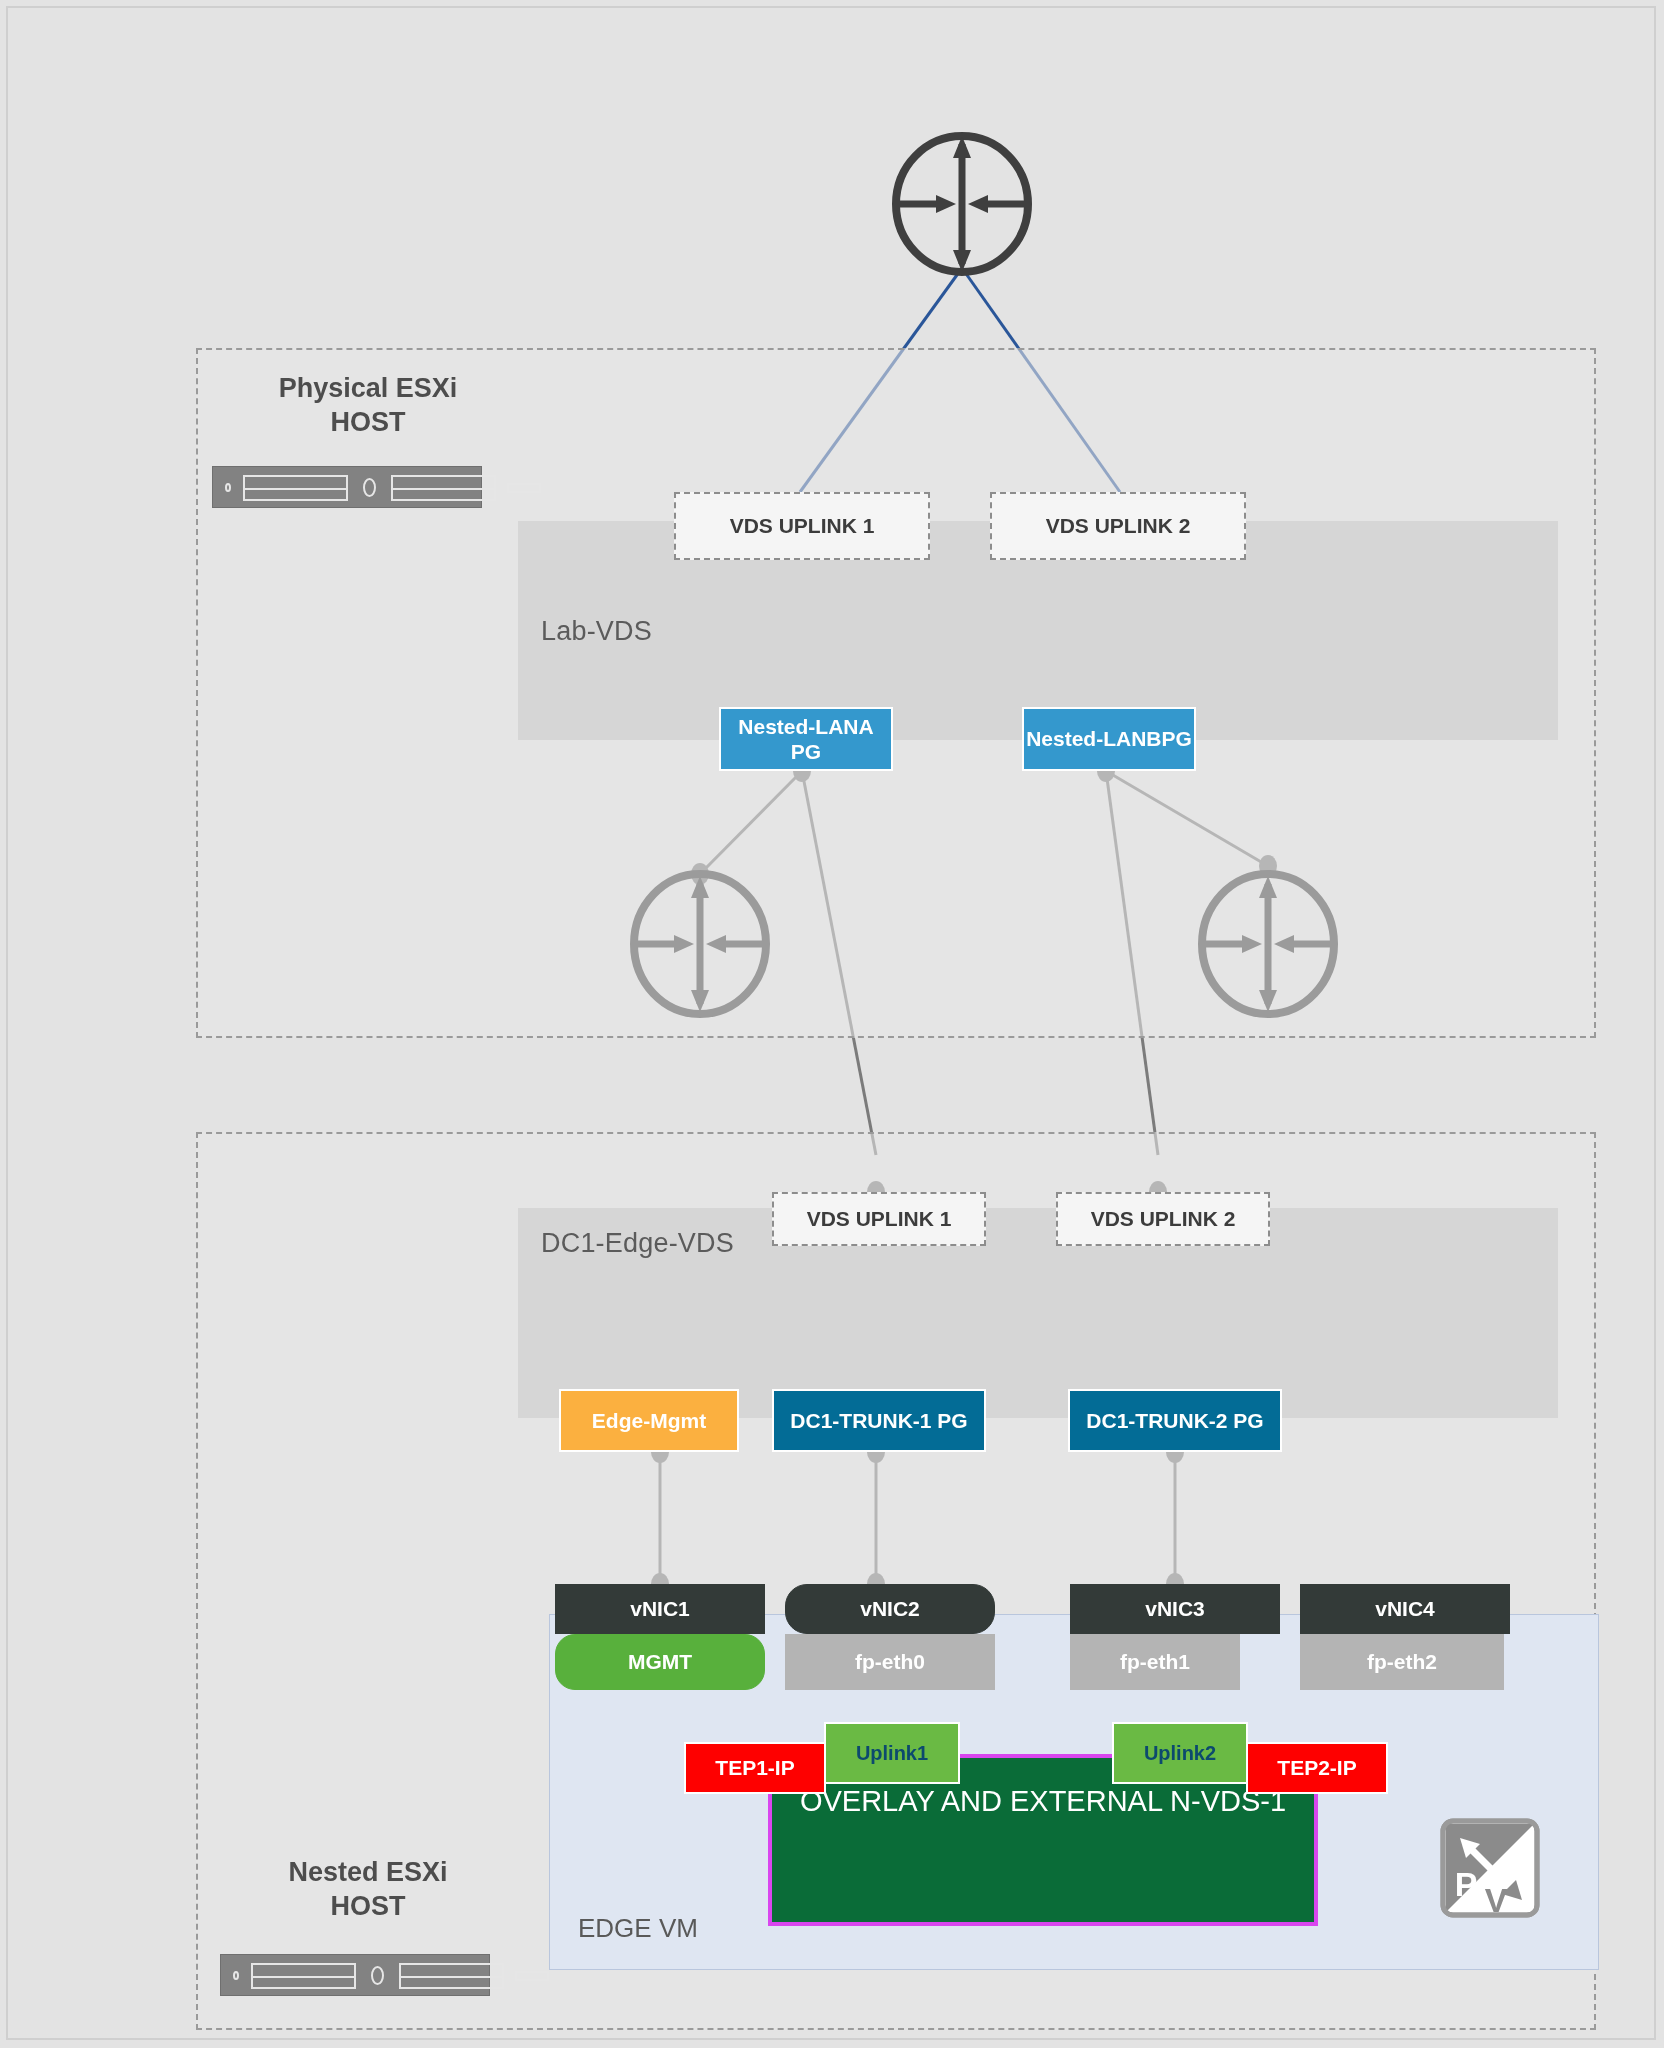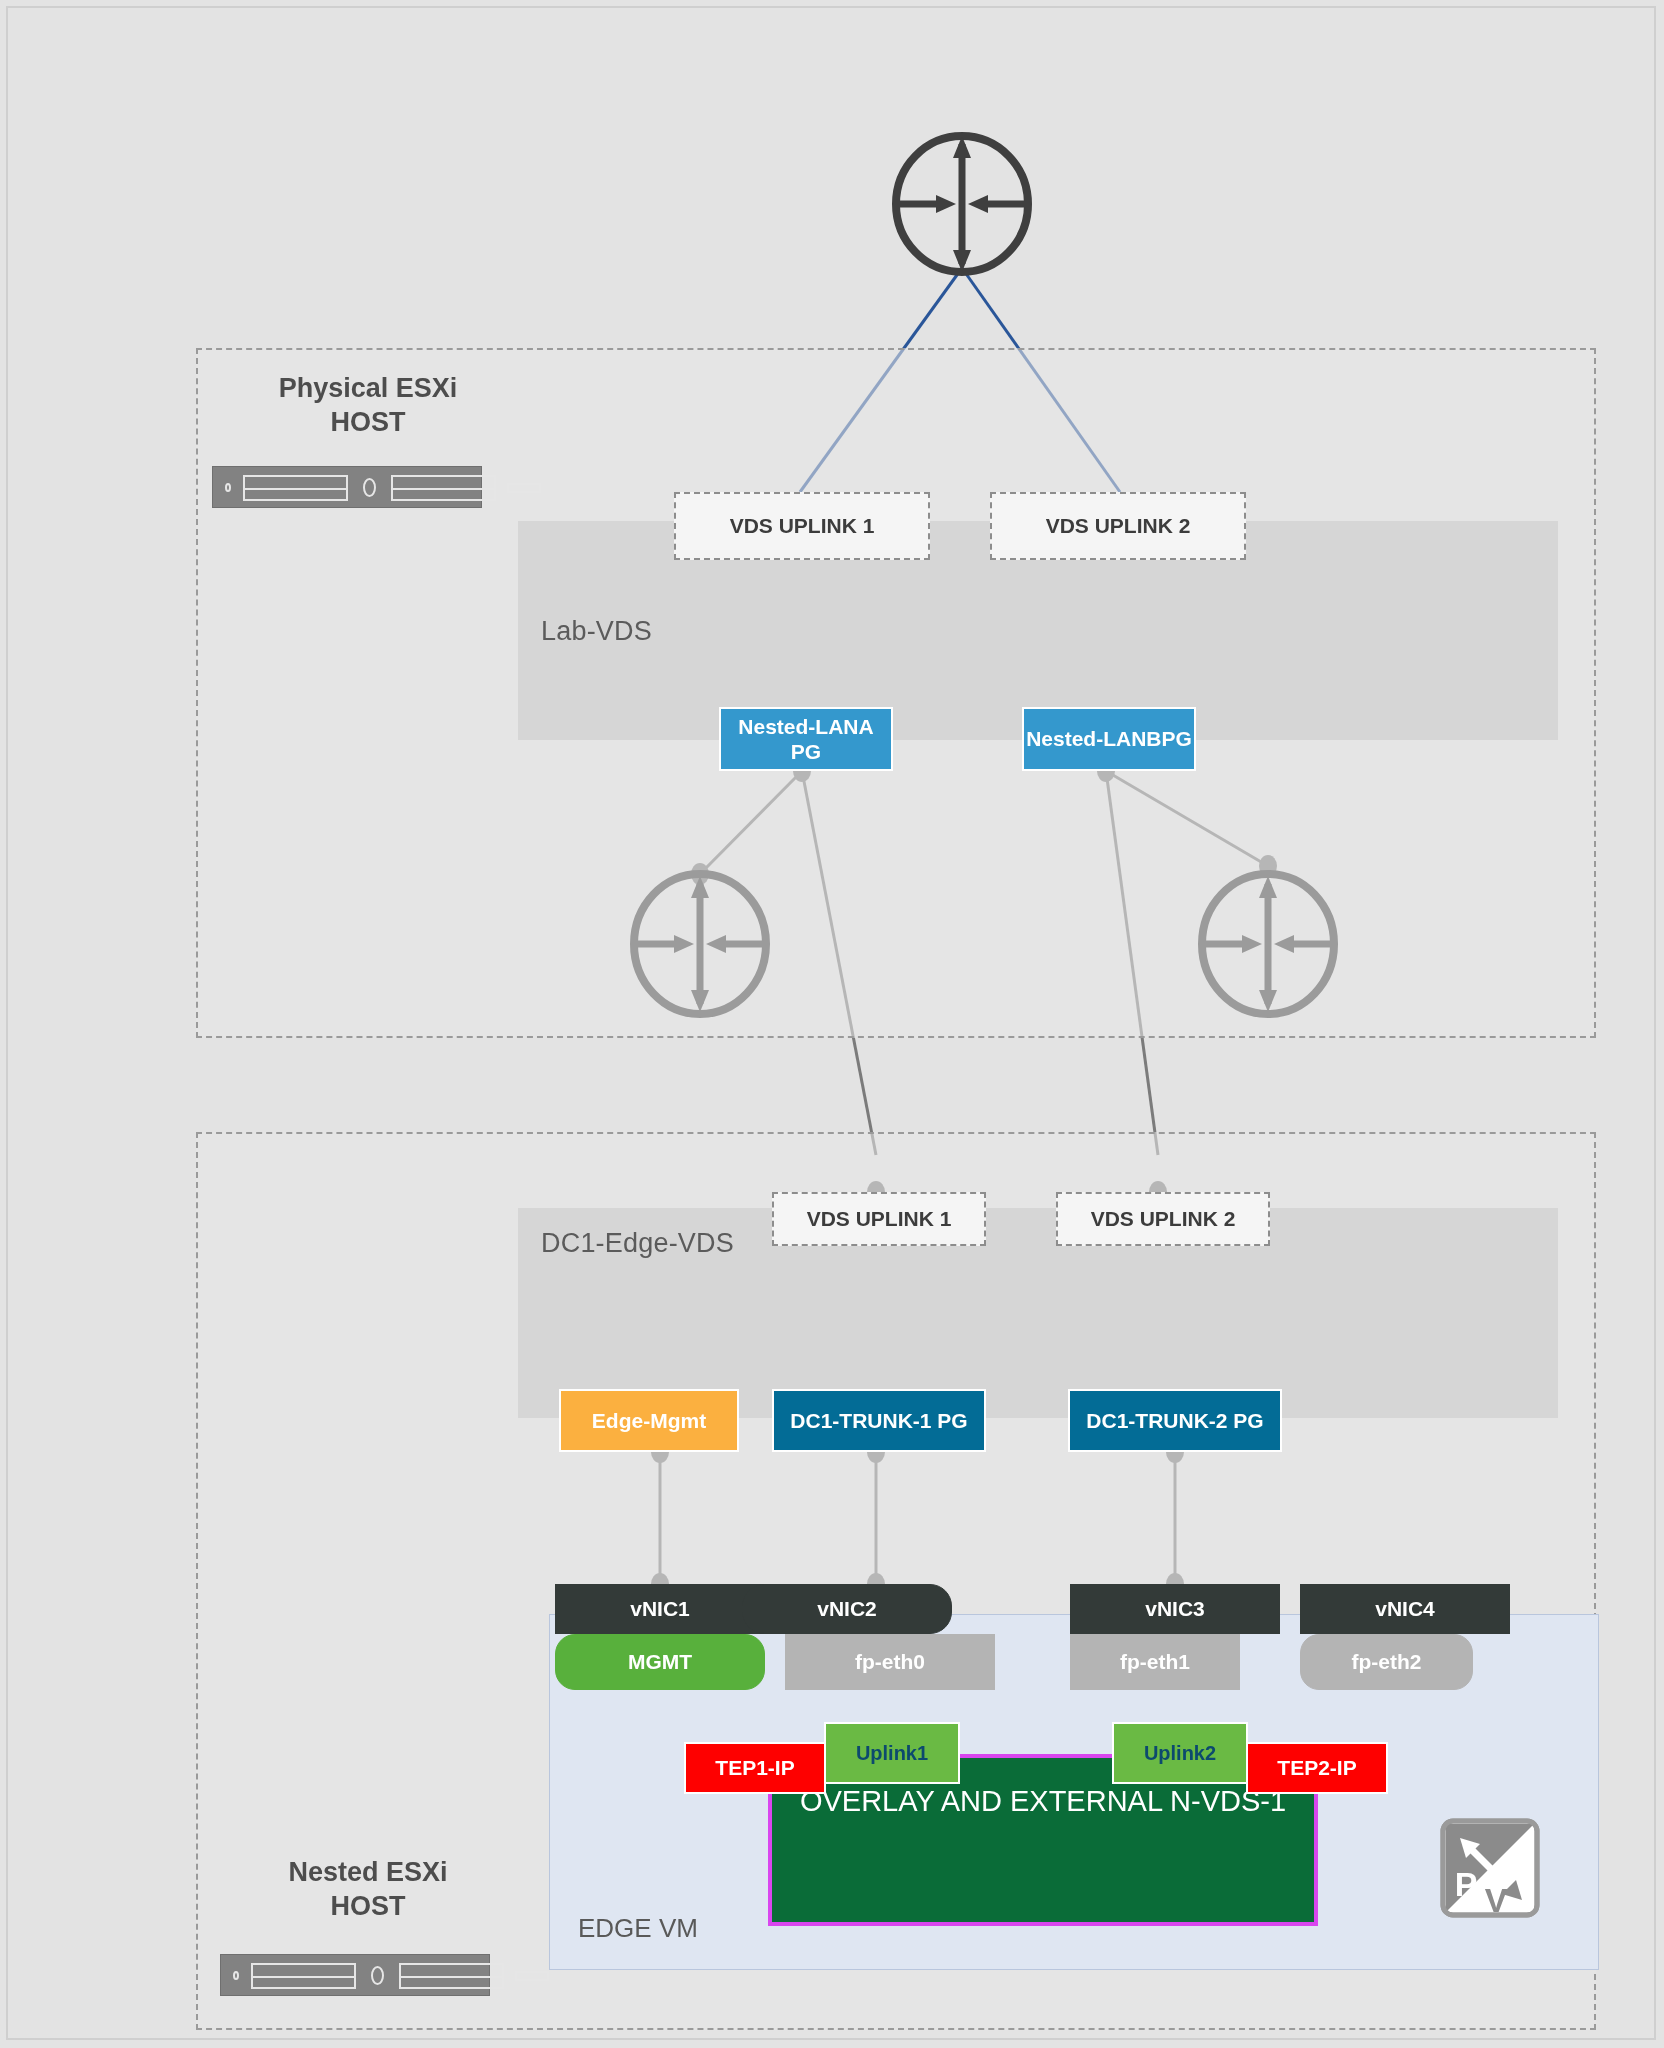--- a/index.html
+++ b/index.html
@@ -393,28 +393,28 @@
   <div class="node pg-orange" style="left:559px; top:1389px; width:180px; height:63px;">Edge-Mgmt</div>
   <div class="node pg-teal" style="left:772px; top:1389px; width:214px; height:63px;">DC1-TRUNK-1 PG</div>
   <div class="node pg-teal" style="left:1068px; top:1389px; width:214px; height:63px;">DC1-TRUNK-2 PG</div>
 
   <div id="edge-vm"></div>
   <div id="edge-vm-label">EDGE VM</div>
 
   <div class="node vnic-top" style="left:555px; top:1584px; width:210px; height:50px;">vNIC1</div>
   <div class="node vnic-bot mgmt" style="left:555px; top:1634px; width:210px; height:56px;border-radius:20px;">MGMT</div>
 
-  <div class="node vnic-top" style="left:742px; top:1584px; width:210px; height:50px;border-radius:22px;">vNIC2</div>
+  <div class="node vnic-top" style="left:785px; top:1584px; width:210px; height:50px;border-radius:22px;">vNIC2</div>
   <div class="node vnic-bot" style="left:785px; top:1634px; width:210px; height:56px;">fp-eth0</div>
 
   <div class="node vnic-top" style="left:1070px; top:1584px; width:210px; height:50px;">vNIC3</div>
   <div class="node vnic-bot" style="left:1070px; top:1634px; width:170px; height:56px;">fp-eth1</div>
 
   <div class="node vnic-top" style="left:1300px; top:1584px; width:210px; height:50px;">vNIC4</div>
-  <div class="node vnic-bot" style="left:1300px; top:1634px; width:173px; height:56px;border-radius:19px;">fp-eth2</div>
+  <div class="node vnic-bot" style="left:1300px; top:1634px; width:204px; height:56px;">fp-eth2</div>
 
   <div class="node nvds-green" style="left:768px; top:1754px; width:550px; height:172px;">OVERLAY AND EXTERNAL N-VDS-1</div>
 
   <div class="node uplink-green" style="left:824px; top:1722px; width:136px; height:62px;">Uplink1</div>
   <div class="node uplink-green" style="left:1112px; top:1722px; width:136px; height:62px;">Uplink2</div>
 
   <div class="node tep-red" style="left:684px; top:1742px; width:142px; height:52px;">TEP1-IP</div>
   <div class="node tep-red" style="left:1246px; top:1742px; width:142px; height:52px;">TEP2-IP</div>
 
   <svg id="p2v-icon" viewBox="0 0 100 100" xmlns="http://www.w3.org/2000/svg">

